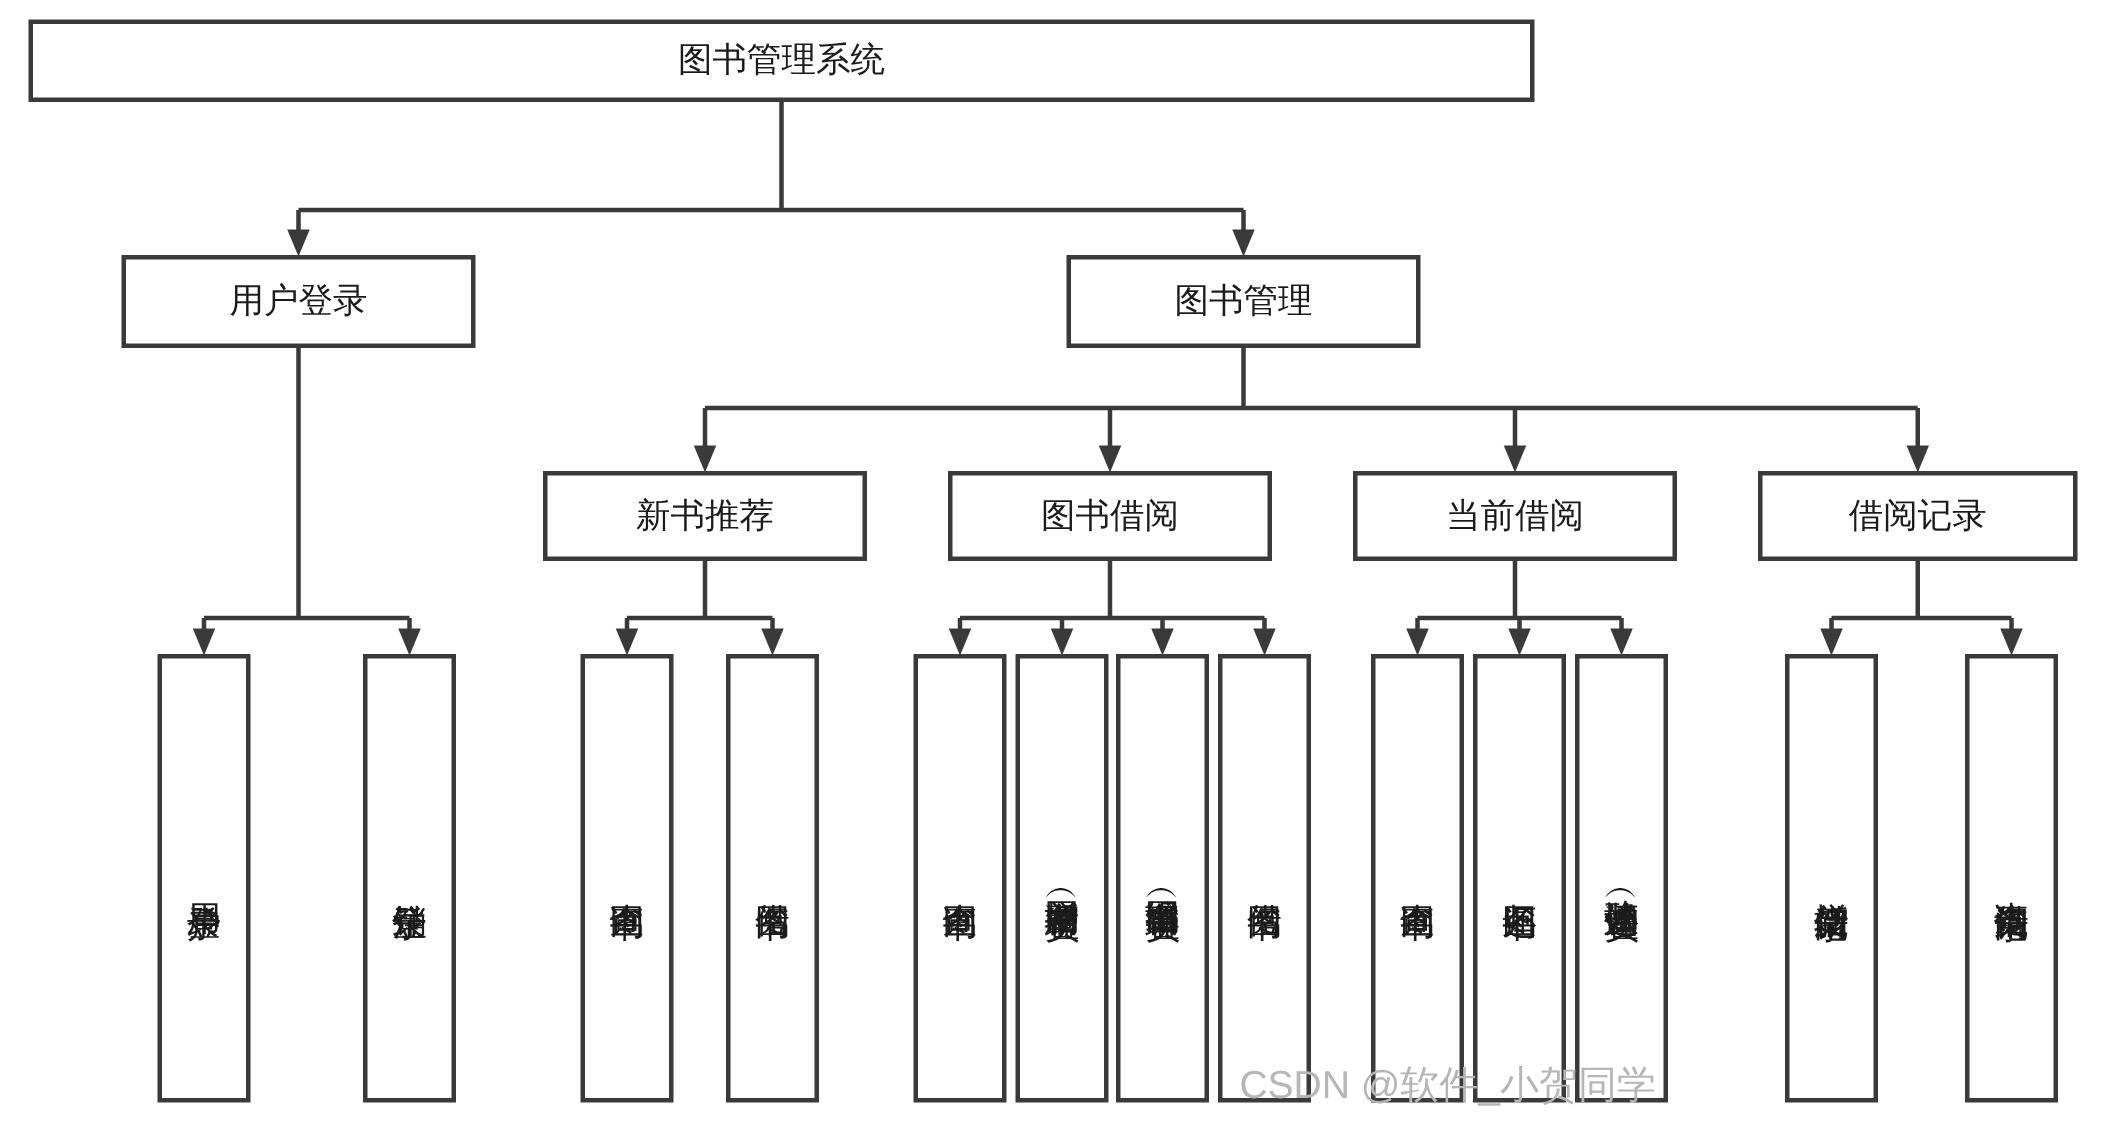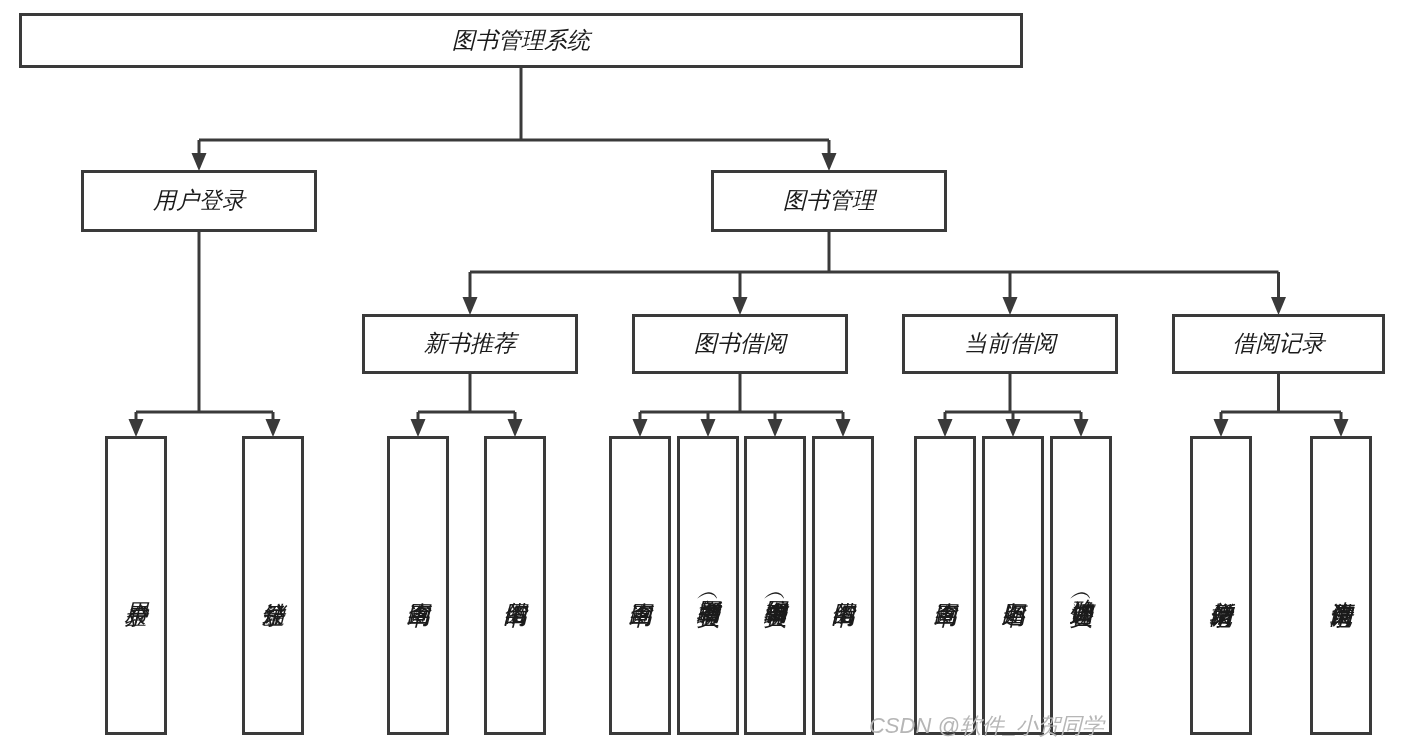--- a/index.html
+++ b/index.html
@@ -12,21 +12,20 @@
     height: 747px;
     font-family: "Liberation Sans", "DejaVu Sans", sans-serif;
     overflow: hidden;
     position: relative;
   }
   #diagram-root {
     position: absolute;
     left: 0; top: 0;
     width: 1112px;
     height: 747px;
-    font-style: italic;
   }
   svg.tree {
     display: block;
     width: 1405px;
     height: 747px;
   }
   .node-box {
     fill: #ffffff;
     stroke: #3a3a3a;
     stroke-width: 3;
@@ -70,21 +69,21 @@
     display: flex;
     align-items: center;
     justify-content: center;
     pointer-events: none;
   }
   #watermark {
     position: absolute;
     right: 8px;
     bottom: 6px;
     font-family: "Liberation Sans", "DejaVu Sans", sans-serif;
-    font-size: 22px;
+    font-size: 26px;
     color: #b6b6b6;
     white-space: nowrap;
     user-select: none;
   }
 </style>
 </head>
 <body>
 
 <div id="diagram-root">
   <svg class="tree" viewBox="0 0 1405 747" xmlns="http://www.w3.org/2000/svg">

